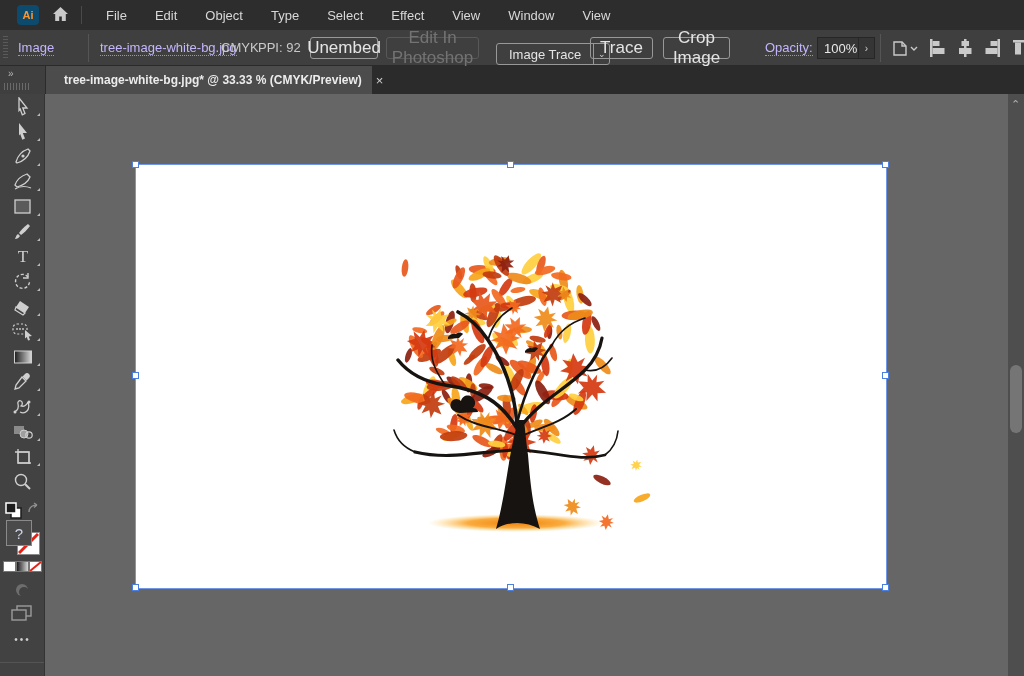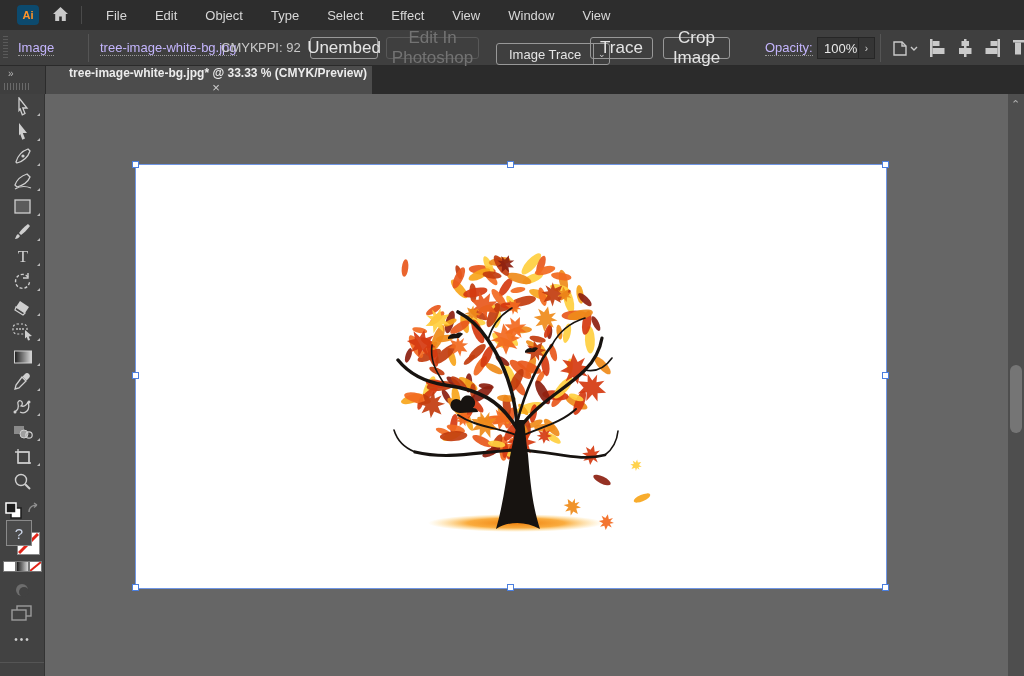--- a/index.html
+++ b/index.html
@@ -46,21 +46,21 @@
   .cb-icon { position:absolute; top:8px; cursor:pointer; }
 
   
   .tabbar { position:absolute; left:0; top:66px; width:1024px; height:28px; background:#2b2b2b; }
   .tools-head { position:absolute; left:0; top:0; width:45px; height:28px; background:#3f3f3f; }
   .tools-head .dchev { position:absolute; left:8px; top:2px; color:#b5b5b5; font-size:10px;
                        letter-spacing:-1px; cursor:pointer; }
   .tools-head .grip { position:absolute; left:4px; top:17px; width:26px; height:7px;
                       background:repeating-linear-gradient(to right,#6a6a6a 0 1px,transparent 1px 3px); }
   .doc-tab { position:absolute; left:46px; top:0; width:326px; height:28px; background:#4c4c4c;
-             display:flex; align-items:center; cursor:pointer;flex-direction:column; }
+             display:flex; align-items:center; cursor:pointer; }
   .doc-tab .title { color:#ececec; font-size:12px; font-weight:bold; margin-left:18px; white-space:nowrap; }
   .doc-tab .close { margin-left:14px; color:#d0d0d0; font-size:13px; cursor:pointer; }
 
   
   .toolspanel { position:absolute; left:0; top:94px; width:45px; height:582px;
                 background:#424242; border-right:1px solid #333; }
   .tool { position:relative; width:45px; height:25px; display:flex; align-items:center;
           justify-content:center; cursor:pointer; }
   .tool svg { display:block; }
   .tool .fly { position:absolute; right:5px; bottom:3px; width:0; height:0;

